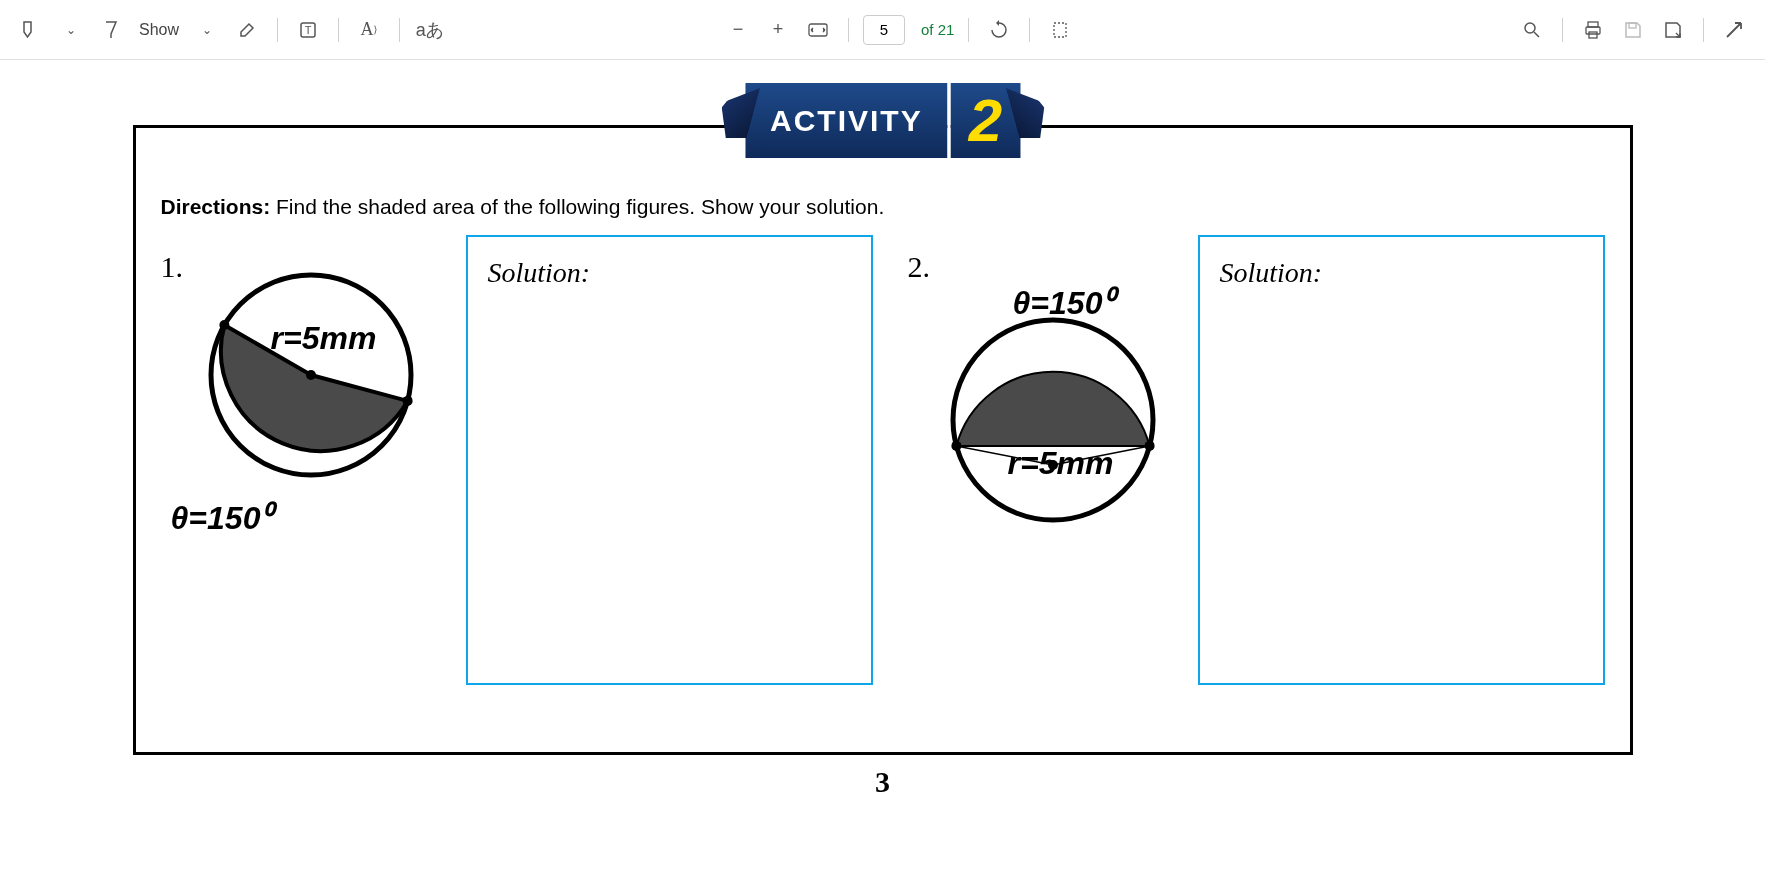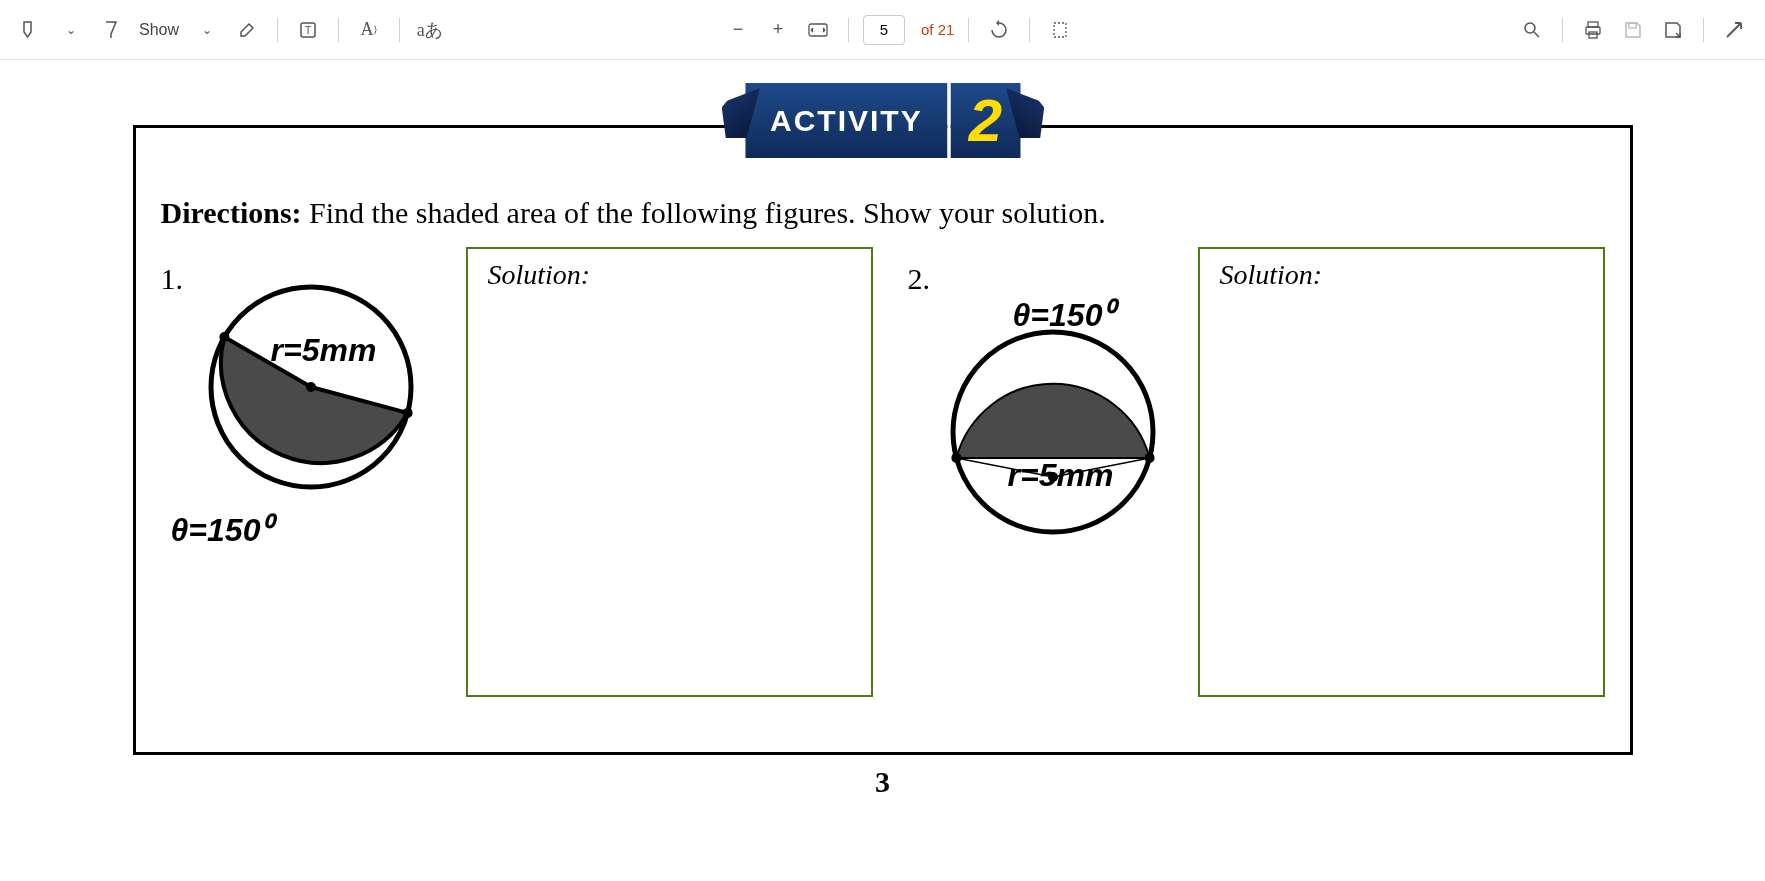--- a/index.html
+++ b/index.html
@@ -44,21 +44,21 @@
     .page-input {
       width: 42px;
       height: 30px;
       text-align: center;
       border: 1px solid #ccc;
       border-radius: 4px;
       font-size: 15px;
     }
     .page-of {
       font-size: 15px;
-      color: #c2410c;
+      color: #15803d;
       margin-left: 8px;
     }
     .toolbar-right {
       margin-left: auto;
       display: flex;
       align-items: center;
       gap: 8px;
     }
     .document-area {
       width: 100%;
@@ -135,22 +135,22 @@
       font-weight: 900;
       font-size: 60px;
       padding: 0 18px;
       display: flex;
       align-items: center;
       border-left: 3px solid #fff;
       font-family: Arial Black, Arial, sans-serif;
       font-style: italic;
     }
     .directions {
-      font-family: Liberation Serif, serif;
-      font-size: 30px;
+      font-family: Liberation Sans, sans-serif;
+      font-size: 21px;
       margin-top: 25px;
       margin-bottom: 5px;
       line-height: 1.3;
     }
     .directions-label {
       font-weight: bold;
     }
     .points-note {
       font-family: Georgia, serif;
       font-size: 30px;
@@ -170,24 +170,24 @@
       position: relative;
     }
     .prob-num {
       font-family: Georgia, serif;
       font-size: 30px;
       position: absolute;
       top: 15px;
       left: 0;
     }
     .solution-box {
-      border: 2px solid #4d7c0f;
+      border: 2px solid #0ea5e9;
       flex: 1;
       min-height: 450px;
-      padding: 10px 20px;
+      padding: 20px 20px;
     }
     .solution-label {
       font-family: Georgia, serif;
       font-style: italic;
       font-size: 28px;
     }
     .circle-svg {
       display: block;
     }
     .fig-label {
@@ -231,21 +231,21 @@
   <div class="tb-sep"></div>
   <div class="tb-icon">
     <svg width="20" height="20" viewBox="0 0 20 20">
         <rect x="3" y="3" width="14" height="14" rx="2" fill="none" stroke="#555" stroke-width="1.5"></rect>
         <text x="10" y="14" text-anchor="middle" font-size="11" fill="#555">T</text>
       </svg>
   </div>
   <div class="tb-sep"></div>
   <div class="tb-icon" style="font-family:serif;">A<sup style="font-size:10px;">⟩</sup></div>
   <div class="tb-sep"></div>
-  <div class="tb-icon" style="font-family:Liberation Serif, serif;">aあ</div>
+  <div class="tb-icon" style="font-family:Liberation Sans, sans-serif;">aあ</div>
 
   <div class="toolbar-spacer"></div>
 
   <div class="tb-icon">−</div>
   <div class="tb-icon">+</div>
   <div class="tb-icon">
     <svg width="20" height="14" viewBox="0 0 20 14">
         <rect x="1" y="1" width="18" height="12" rx="2" fill="none" stroke="#555" stroke-width="1.3"></rect>
         <path d="M5 7 L3 7 M3 7 L5 5 M3 7 L5 9 M15 7 L17 7 M17 7 L15 5 M17 7 L15 9" stroke="#555" stroke-width="1.3"></path>
       </svg>

